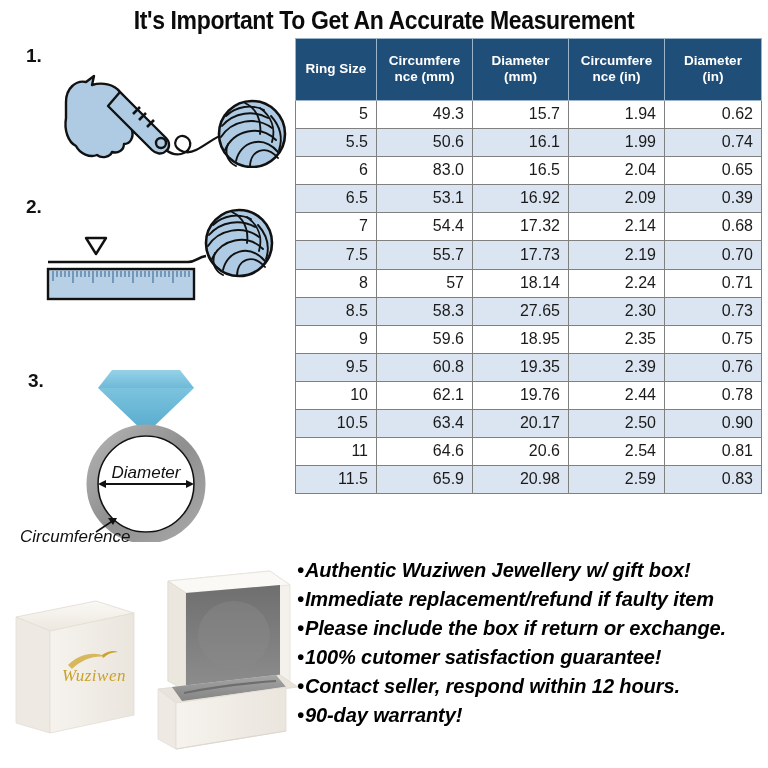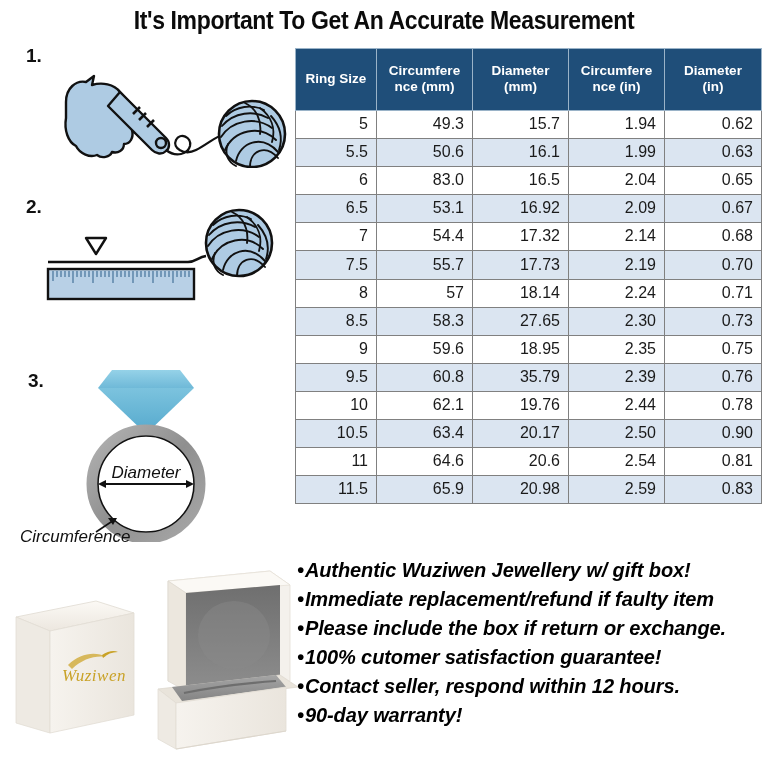--- a/index.html
+++ b/index.html
@@ -41,21 +41,21 @@
   }
   #step1-num { left: 26px; top: 45px; }
   #step2-num { left: 26px; top: 196px; }
   #step3-num { left: 28px; top: 370px; }
 
   .illus { position: absolute; }
 
   
   #table-wrap {
     position: absolute;
-    left: 295px; top: 48px;
+    left: 295px; top: 38px;
     width: 466px;
   }
   table.ring-table {
     border-collapse: collapse;
     width: 466px;
     table-layout: fixed;
   }
   table.ring-table th {
     background: #1f4e79;
     color: #ffffff;
@@ -311,35 +311,35 @@
             <td>49.3</td>
             <td>15.7</td>
             <td>1.94</td>
             <td>0.62</td>
           </tr>
           <tr class="alt">
             <td>5.5</td>
             <td>50.6</td>
             <td>16.1</td>
             <td>1.99</td>
-            <td>0.63</td>
+            <td>0.74</td>
           </tr>
           <tr>
             <td>6</td>
             <td>83.0</td>
             <td>16.5</td>
             <td>2.04</td>
             <td>0.65</td>
           </tr>
           <tr class="alt">
             <td>6.5</td>
             <td>53.1</td>
             <td>16.92</td>
             <td>2.09</td>
-            <td>0.67</td>
+            <td>0.39</td>
           </tr>
           <tr>
             <td>7</td>
             <td>54.4</td>
             <td>17.32</td>
             <td>2.14</td>
             <td>0.68</td>
           </tr>
           <tr class="alt">
             <td>7.5</td>
@@ -365,21 +365,21 @@
           <tr>
             <td>9</td>
             <td>59.6</td>
             <td>18.95</td>
             <td>2.35</td>
             <td>0.75</td>
           </tr>
           <tr class="alt">
             <td>9.5</td>
             <td>60.8</td>
-            <td>35.79</td>
+            <td>19.35</td>
             <td>2.39</td>
             <td>0.76</td>
           </tr>
           <tr>
             <td>10</td>
             <td>62.1</td>
             <td>19.76</td>
             <td>2.44</td>
             <td>0.78</td>
           </tr>

